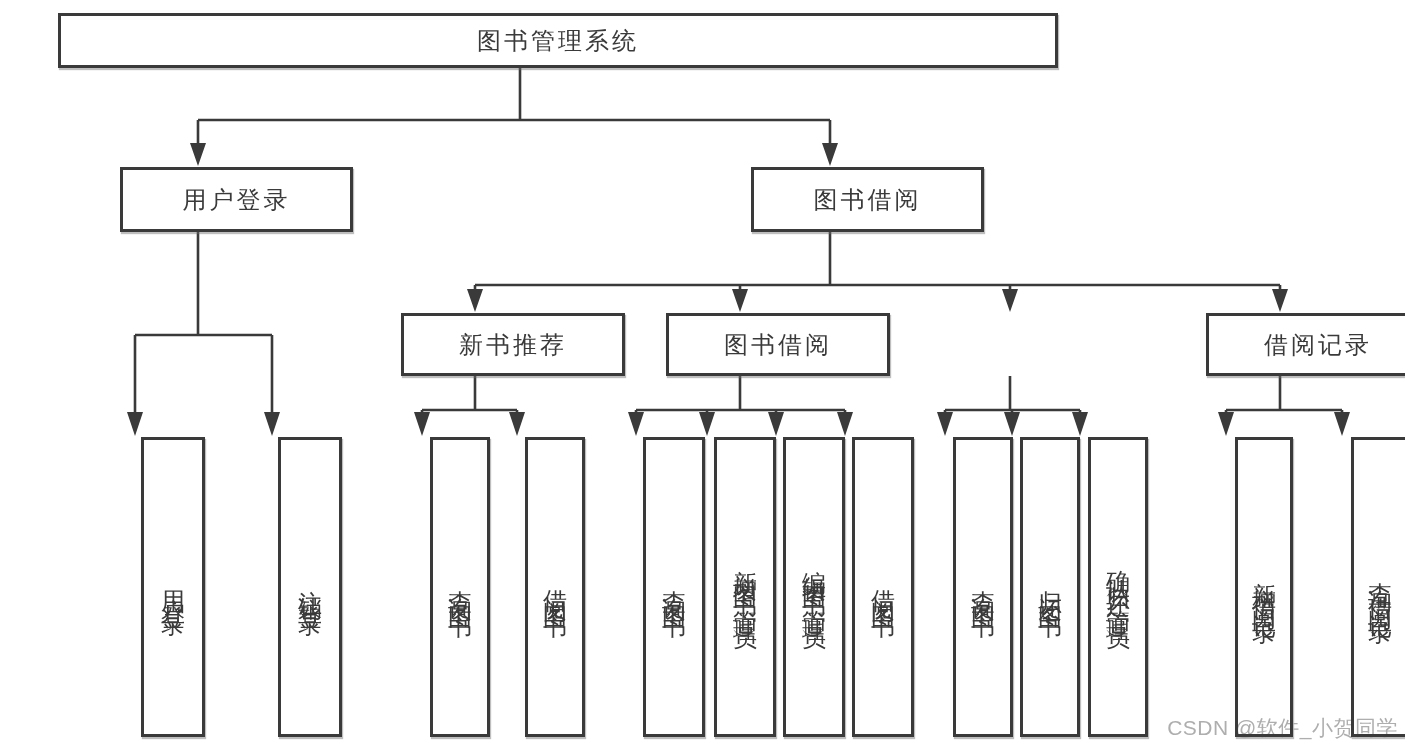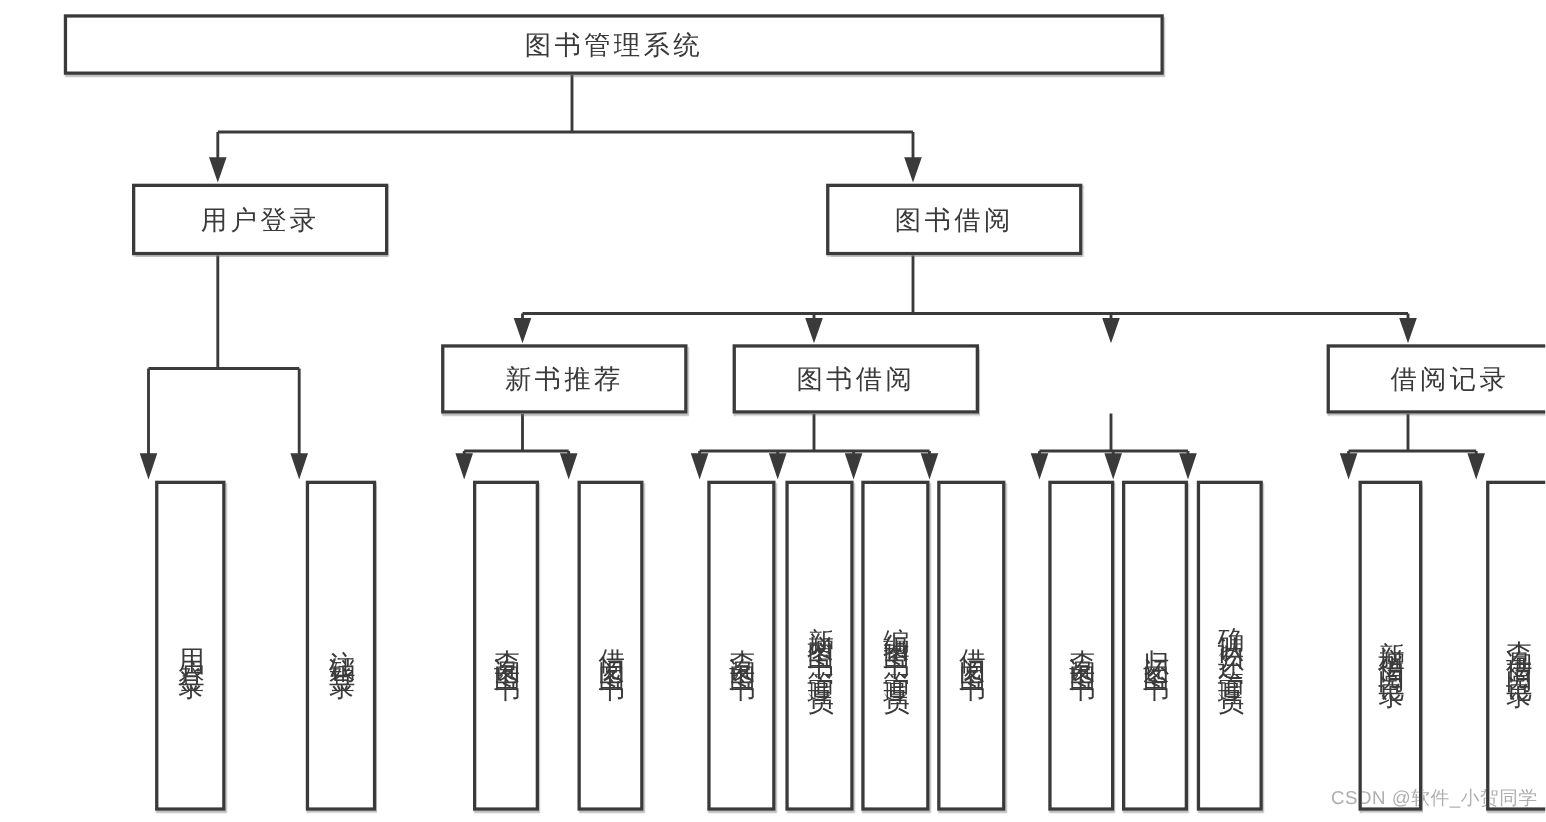--- a/index.html
+++ b/index.html
@@ -51,21 +51,21 @@
     line-height: 1;
     letter-spacing: 8px;
     white-space: nowrap;
     color: var(--ink);
   }
 
   .watermark {
     position: absolute;
     top: 714px;
     right: 7px;
-    font-size: 17px;
+    font-size: 21px;
     letter-spacing: 0.5px;
     color: var(--wm);
     mix-blend-mode: darken;
     white-space: nowrap;
     z-index: 5;
   }
 </style>
 </head>
 <body>
 

